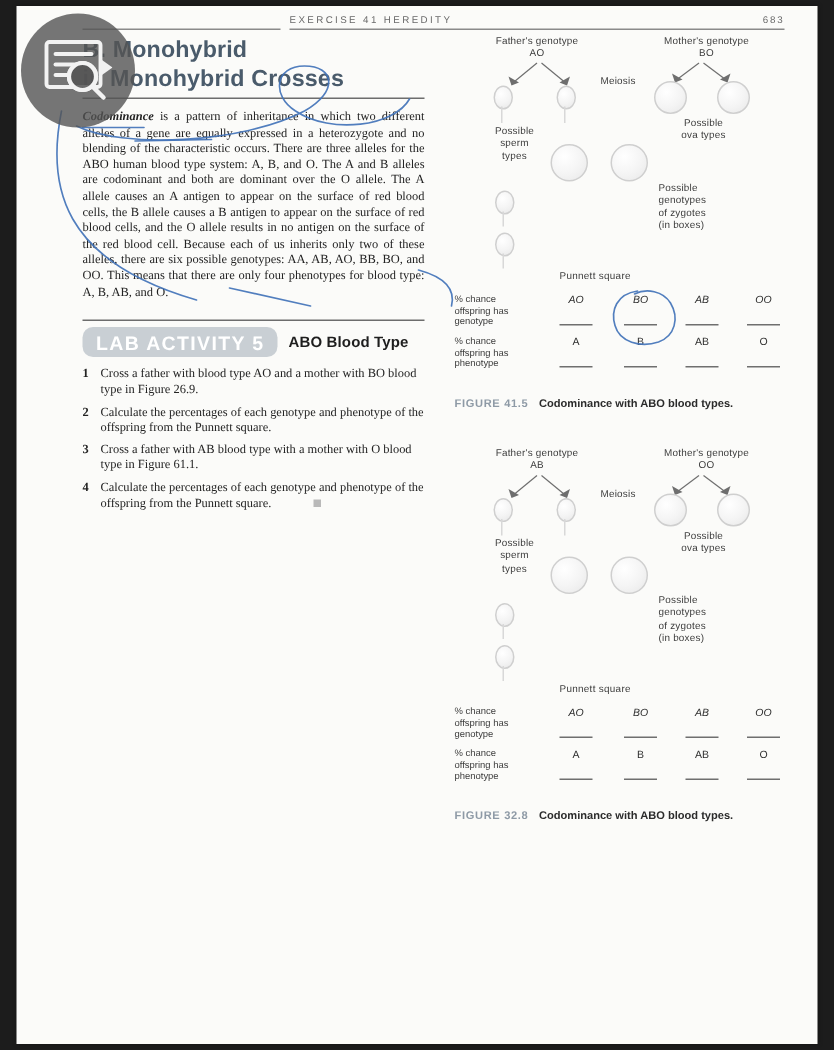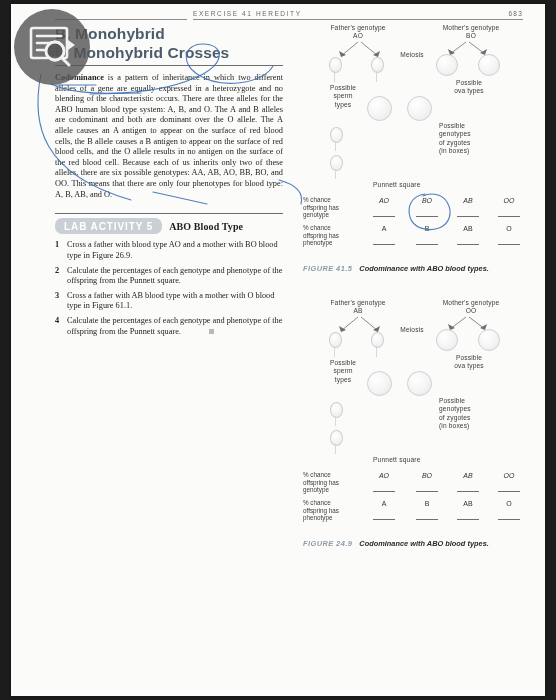--- a/index.html
+++ b/index.html
@@ -46,34 +46,34 @@
   }
   .title-rule{
     margin-top:3px;width:100%;height:1.1px;background:#6d6d6d;
   }
 
   p.body{
     margin:7px 0 0 0;font-size:8.3px;line-height:10.6px;
     color:#232323;text-align:justify;
     font-family:"Liberation Serif",serif;
   }
-  p.body b{font-weight:bold;}
+  p.body b{font-weight:bold;font-style:italic;}
 
   
   .lab-wrap{margin-top:13px;position:relative;}
   .lab-rule{width:100%;height:1.1px;background:#6d6d6d;}
   .lab-head{display:flex;align-items:center;gap:7px;margin-top:4px;}
   .lab-pill{
     background:#c9cfd4;color:#ffffff;
     font-family:"Liberation Sans",sans-serif;
-    font-weight:700;font-size:10px;letter-spacing:.9px;
+    font-weight:700;font-size:13px;letter-spacing:.9px;
     padding:2.5px 9px 2.5px 9px;border-radius:7px;
   }
   .lab-title{
-    font-family:Liberation Serif, serif;
+    font-family:Liberation Sans, sans-serif;
     font-weight:700;font-size:10px;color:#1e1e1e;letter-spacing:.1px;
   }
   ol.steps{margin:6px 0 0 0;padding:0;list-style:none;}
   ol.steps li{
     position:relative;padding-left:12px;margin-bottom:4.5px;
     font-size:8.3px;line-height:10.4px;color:#232323;
   }
   ol.steps li .n{
     position:absolute;left:0;top:0;font-weight:bold;font-size:8.3px;
   }
@@ -120,21 +120,21 @@
     position:absolute;width:34px;text-align:center;
     font-family:"Liberation Sans",sans-serif;font-size:7px;color:#2f2f2f;
   }
   .pq-cellv.it{font-style:italic;}
   .pq-blank{
     position:absolute;width:22px;height:1px;background:#6f6f6f;
   }
 
   .fig-cap{
     position:absolute;left:0;width:228px;
-    font-family:"Liberation Sans",sans-serif;font-size:7.4px;color:#2b2b2b;font-style:italic;
+    font-family:"Liberation Sans",sans-serif;font-size:7.4px;color:#2b2b2b;
   }
   .fig-cap .tag{
     color:#8e9aa6;font-weight:700;letter-spacing:.45px;margin-right:7px;
   }
   .fig-cap .txt{font-weight:700;}
 
   
   svg.ink{position:absolute;left:0;top:0;width:534px;height:692px;
           pointer-events:none;overflow:visible;}
   svg.ink path,svg.ink line{fill:none;stroke:#4273b8;stroke-width:1.1;
@@ -346,21 +346,21 @@
         <div class="pq-cellv" style="left:107px;top:201px;">B</div>
         <div class="pq-cellv" style="left:148px;top:201px;">AB</div>
         <div class="pq-cellv" style="left:189px;top:201px;">O</div>
         <div class="pq-blank" style="left:70px;top:220px;"></div>
         <div class="pq-blank" style="left:113px;top:220px;"></div>
         <div class="pq-blank" style="left:154px;top:220px;"></div>
         <div class="pq-blank" style="left:195px;top:220px;"></div>
       </div>
 
       <div class="fig-cap" style="top:240px;">
-        <span class="tag">FIGURE 24.9</span><span class="txt">Codominance with ABO blood types.</span>
+        <span class="tag">FIGURE 32.8</span><span class="txt">Codominance with ABO blood types.</span>
       </div>
     </div>
 
     <svg class="ink">
 
       <path d="M40,80 C70,95 150,92 192,70 C215,57 212,40 192,40 C172,40 170,60 186,70
                C210,86 252,80 262,62"></path>
 
       <line x1="44" y1="81" x2="85" y2="81"></line>
 

